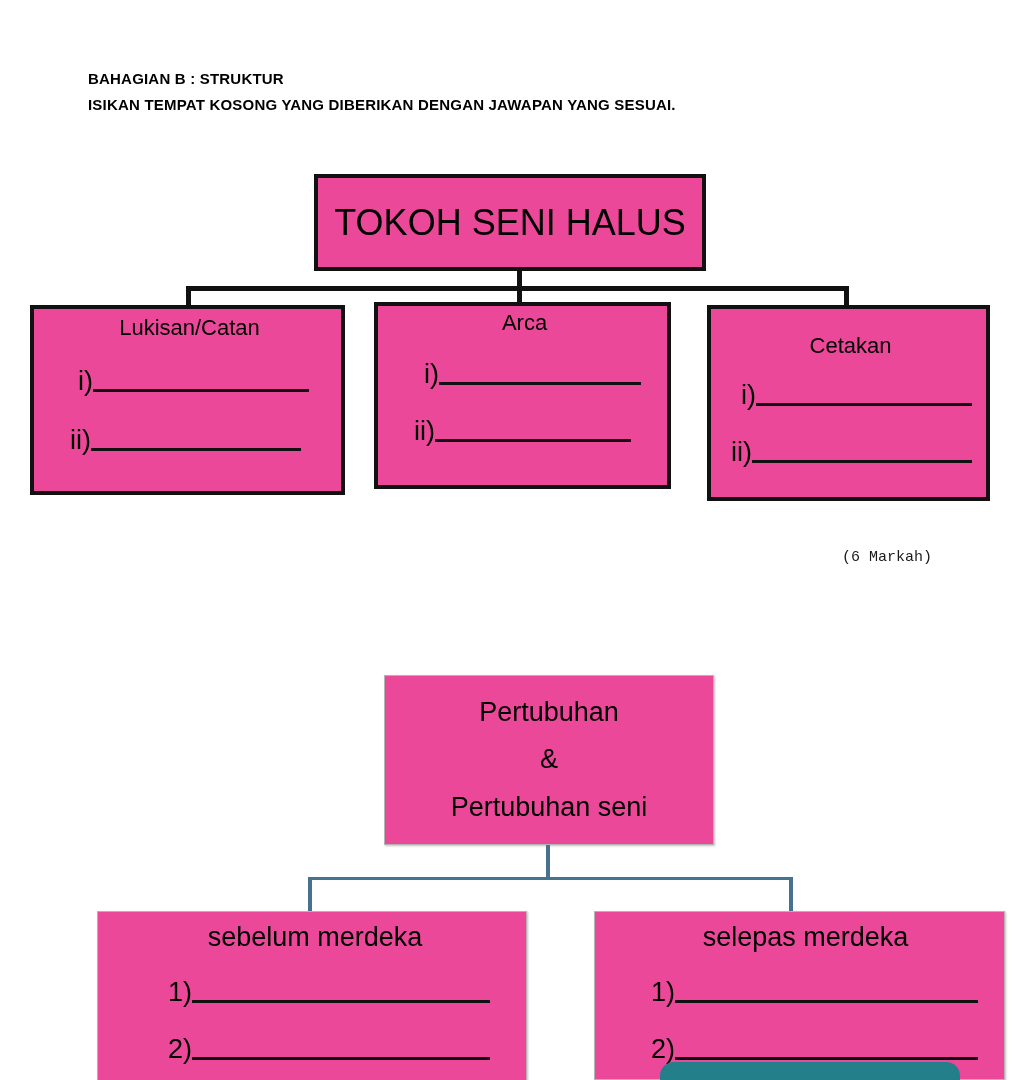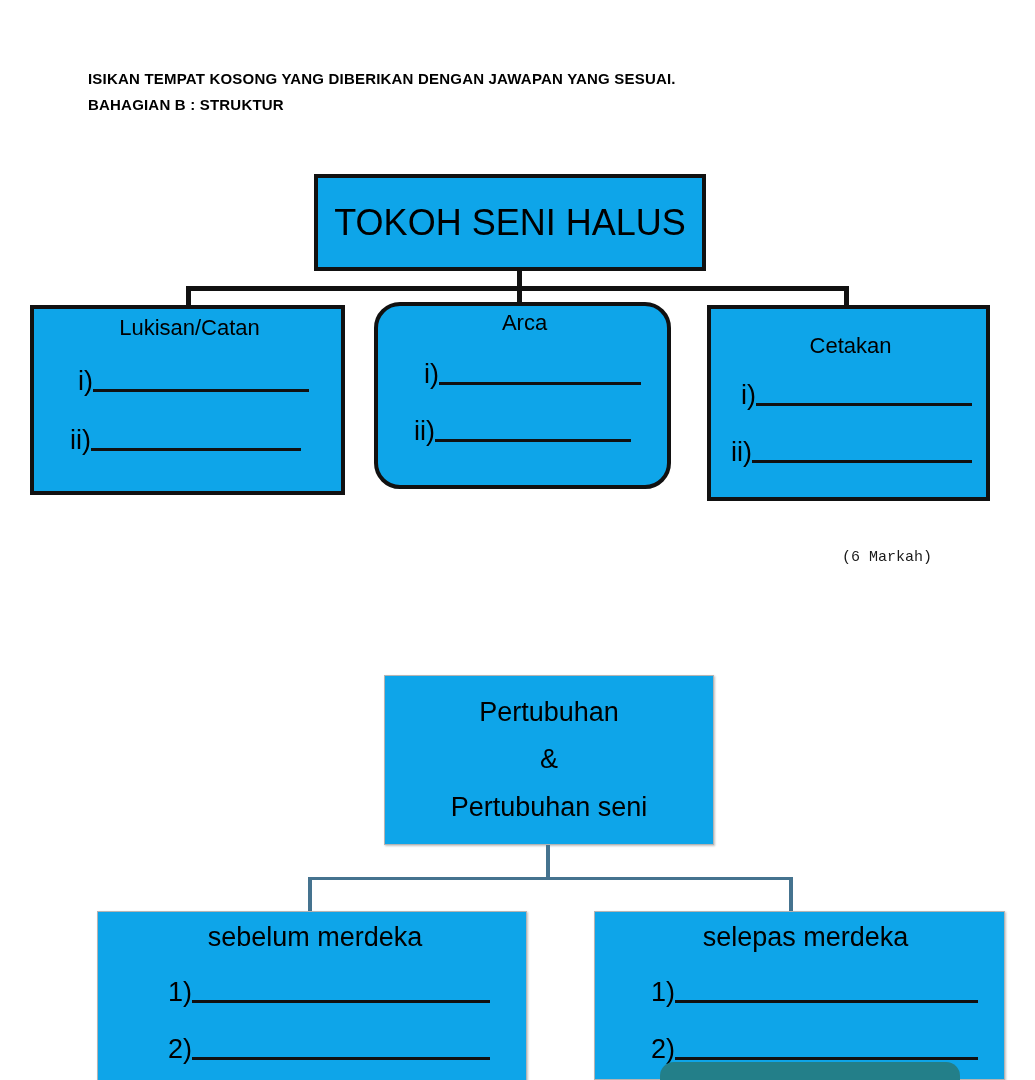--- a/index.html
+++ b/index.html
@@ -22,21 +22,21 @@
   .header { position: absolute; left: 88px; top: 66px; }
   .header-line {
     font-size: 15px;
     font-weight: bold;
     letter-spacing: 0.2px;
     line-height: 26px;
     white-space: nowrap;
   }
 
   
-  .box { position: absolute; box-sizing: border-box; background: #0ea5e9; }
+  .box { position: absolute; box-sizing: border-box; background: #ec4899; }
 
   .box-thick { border: 4px solid #111111; }
   .box-thin  { border: 1.5px solid #b4b4b4; box-shadow: 1px 1px 2px rgba(0,0,0,0.25); }
 
   .box-title {
     text-align: center;
     font-size: 22px;
     line-height: 1.15;
     white-space: nowrap;
   }
@@ -76,22 +76,22 @@
     background: #237f89;
     border-radius: 14px 14px 0 0;
   }
 </style>
 </head>
 <body>
 
 <div class="page">
 
   <div class="header">
+    <div class="header-line">BAHAGIAN  B : STRUKTUR</div>
     <div class="header-line">ISIKAN TEMPAT KOSONG YANG DIBERIKAN DENGAN JAWAPAN YANG SESUAI.</div>
-    <div class="header-line">BAHAGIAN  B : STRUKTUR</div>
   </div>
 
   <div class="box box-thick" style="left:314px; top:174px; width:392px; height:97px; display:flex; align-items:center; justify-content:center;">
     <div class="box-title" style="font-size:36px;">TOKOH SENI HALUS</div>
   </div>
 
   <div class="line line-blk" style="left:517px; top:271px; width:5px; height:19px;"></div>
   <div class="line line-blk" style="left:186px; top:286px; width:663px; height:5px;"></div>
   <div class="line line-blk" style="left:186px; top:286px; width:5px; height:21px;"></div>
   <div class="line line-blk" style="left:517px; top:286px; width:5px; height:18px;"></div>
@@ -102,21 +102,21 @@
     <div class="blank-row" style="margin-top:28px; padding-left:22px; padding-right:14px;">
       <span class="blank-label">i)</span>
       <span class="blank-rule"></span>
     </div>
     <div class="blank-row" style="margin-top:32px; padding-left:14px; padding-right:22px;">
       <span class="blank-label">ii)</span>
       <span class="blank-rule"></span>
     </div>
   </div>
 
-  <div class="box box-thick" style="left:374px; top:302px; width:297px; height:187px; padding:4px 18px 10px 22px;border-radius:26px;">
+  <div class="box box-thick" style="left:374px; top:302px; width:297px; height:187px; padding:4px 18px 10px 22px;">
     <div class="box-title">Arca</div>
     <div class="blank-row" style="margin-top:26px; padding-left:24px; padding-right:8px;">
       <span class="blank-label">i)</span>
       <span class="blank-rule"></span>
     </div>
     <div class="blank-row" style="margin-top:30px; padding-left:14px; padding-right:18px;">
       <span class="blank-label">ii)</span>
       <span class="blank-rule"></span>
     </div>
   </div>

